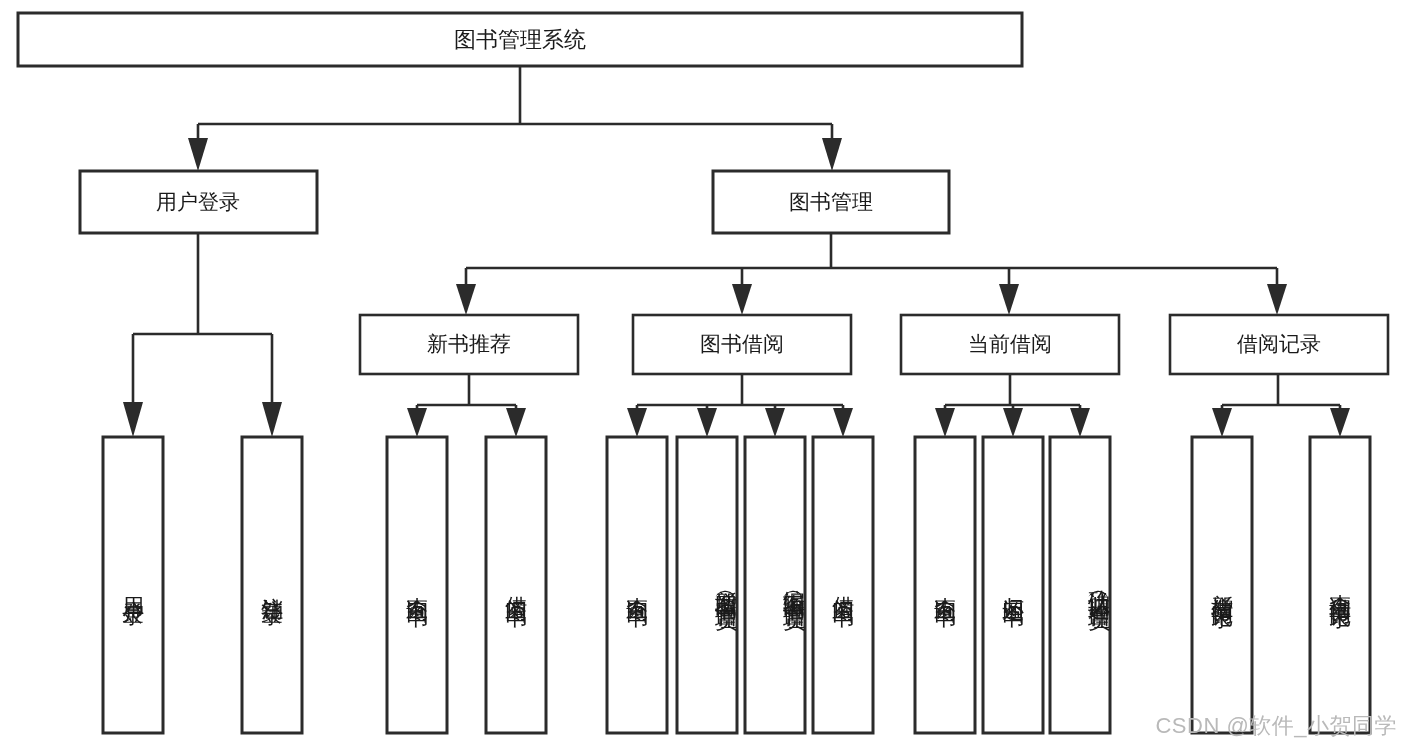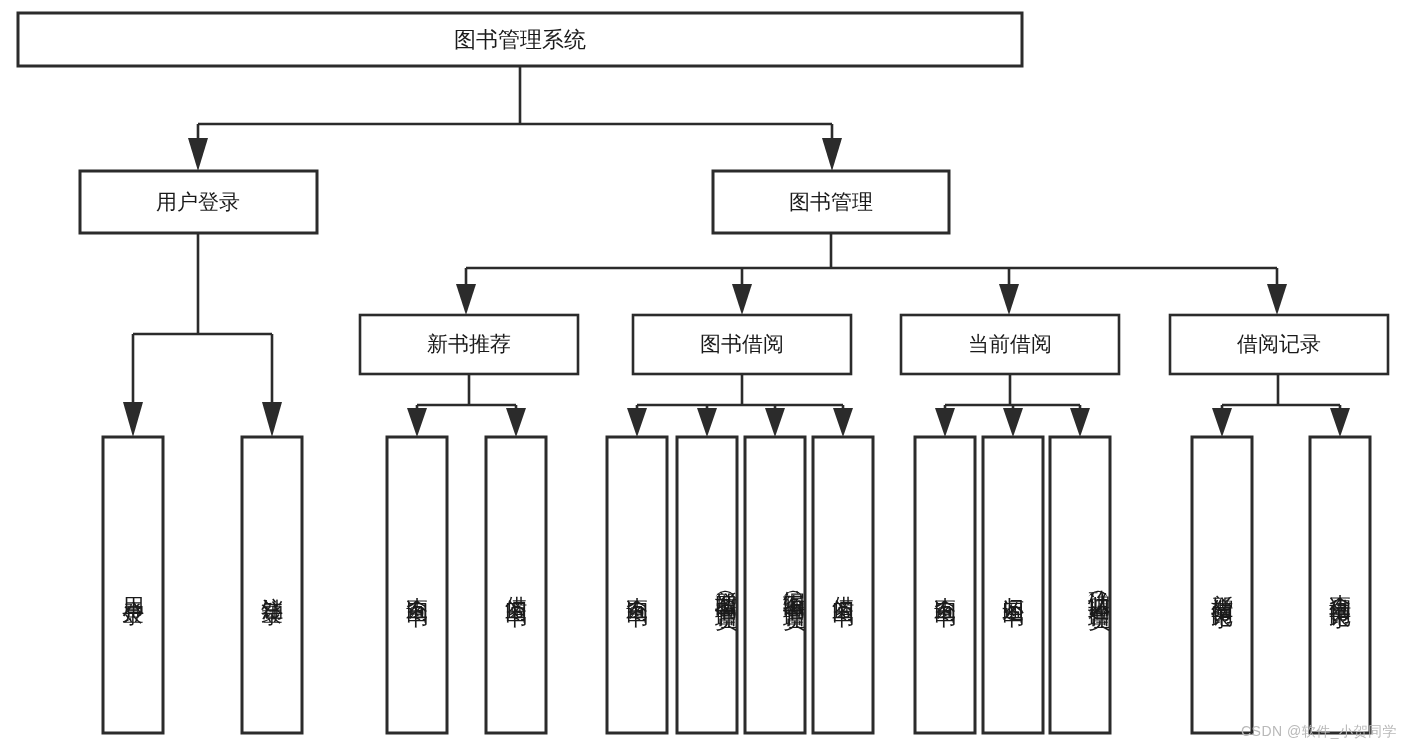--- a/index.html
+++ b/index.html
@@ -68,21 +68,21 @@
     letter-spacing: 3px;
     color: #1a1a1a;
     white-space: nowrap;
     pointer-events: none;
   }
   .watermark {
     position: absolute;
     right: 8px;
     bottom: 4px;
     font-family: "Liberation Sans", "DejaVu Sans", sans-serif;
-    font-size: 14px;
+    font-size: 22px;
     color: #b9b9b9;
     letter-spacing: 0.5px;
     white-space: nowrap;
   }
 </style>
 </head>
 <body>
 
 <div id="diagram-root">
 

